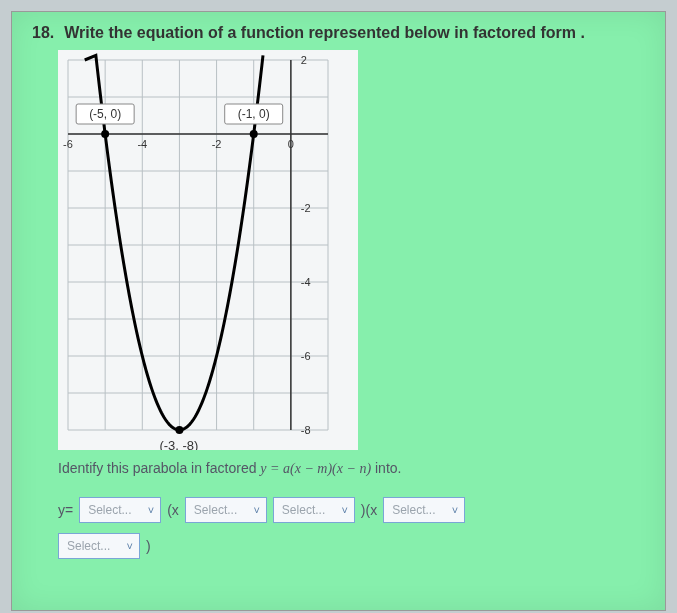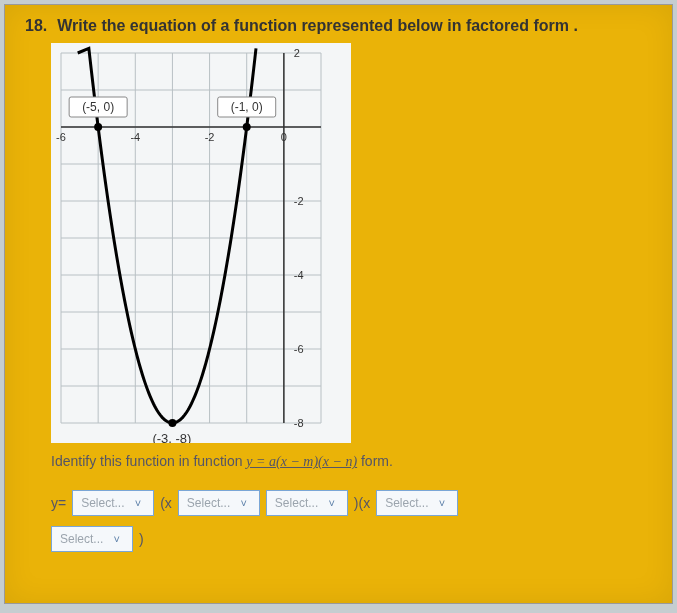--- a/index.html
+++ b/index.html
@@ -5,23 +5,23 @@
   * { box-sizing: border-box; margin: 0; padding: 0; }
   body {
     font-family: Arial, sans-serif;
     background: #c5cdd0;
     width: 677px;
     height: 613px;
     overflow: hidden;
     position: relative;
   }
   .page {
-    background: #eab308;
+    background: #86efac;
     border: 1px solid #999;
-    margin: 4px;
+    margin: 11px;
     padding: 12px 20px 16px 20px;
     min-height: 600px;
     box-shadow: inset 0 0 30px rgba(0,0,0,0.08);
   }
   .q-header {
     display: flex;
     align-items: flex-start;
     gap: 10px;
     margin-bottom: 8px;
   }
@@ -34,42 +34,41 @@
   svg { display: block; }
   .instructions {
     margin-left: 26px;
     color: #556;
     font-size: 14px;
     line-height: 1.5;
   }
   .instructions .math {
     font-family: Georgia, 'Times New Roman', serif;
     font-style: italic;
-    text-decoration: underline;
   }
   .answer-row {
     margin-left: 26px;
     margin-top: 18px;
     display: flex;
     flex-wrap: wrap;
     align-items: center;
     gap: 6px;
     color: #556;
     font-size: 14px;
   }
   .sel {
     display: inline-flex;
     align-items: center;
     justify-content: space-between;
     border: 1px solid #7aa6d6;
     background: #f5f8fb;
     color: #9ba4ad;
     font-size: 12px;
     height: 26px;
-    padding: 0 12px 0 8px;
+    padding: 0 6px 0 8px;
     min-width: 82px;
   }
   .sel .chev {
     color: #5b7fa8;
     font-size: 11px;
     margin-left: 8px;
   }
   .lbl { color: #556; }
   .secondline { margin-top: 10px; margin-left:26px; display:flex; align-items:center; gap:6px; font-size:14px; color:#556;}
 </style>
@@ -123,21 +122,21 @@
         <rect x="18.14285714285714" y="54" width="58" height="20" fill="#fff" stroke="#888" rx="2"></rect>
         <text x="47.14285714285714" y="68" text-anchor="middle" font-size="12" fill="#333">(-5, 0)</text>
         <rect x="166.71428571428572" y="54" width="58" height="20" fill="#fff" stroke="#888" rx="2"></rect>
         <text x="195.71428571428572" y="68" text-anchor="middle" font-size="12" fill="#333">(-1, 0)</text>
         <text x="101.42857142857142" y="400" font-size="13" fill="#333">(-3, -8)</text>
       </svg>
   </div>
 
   <div class="instructions">
     <p>
-      <span>Identify this function in function </span><span class="math">y = a(x − m)(x − n)</span><span> form.</span>
+      <span>Identify this parabola in factored </span><span class="math">y = a(x − m)(x − n)</span><span> into.</span>
     </p>
   </div>
 
   <div class="answer-row">
     <span class="lbl">y=</span>
 
     <span class="sel">
       <span>Select...</span>
       <span class="chev">˅</span>
     </span>

